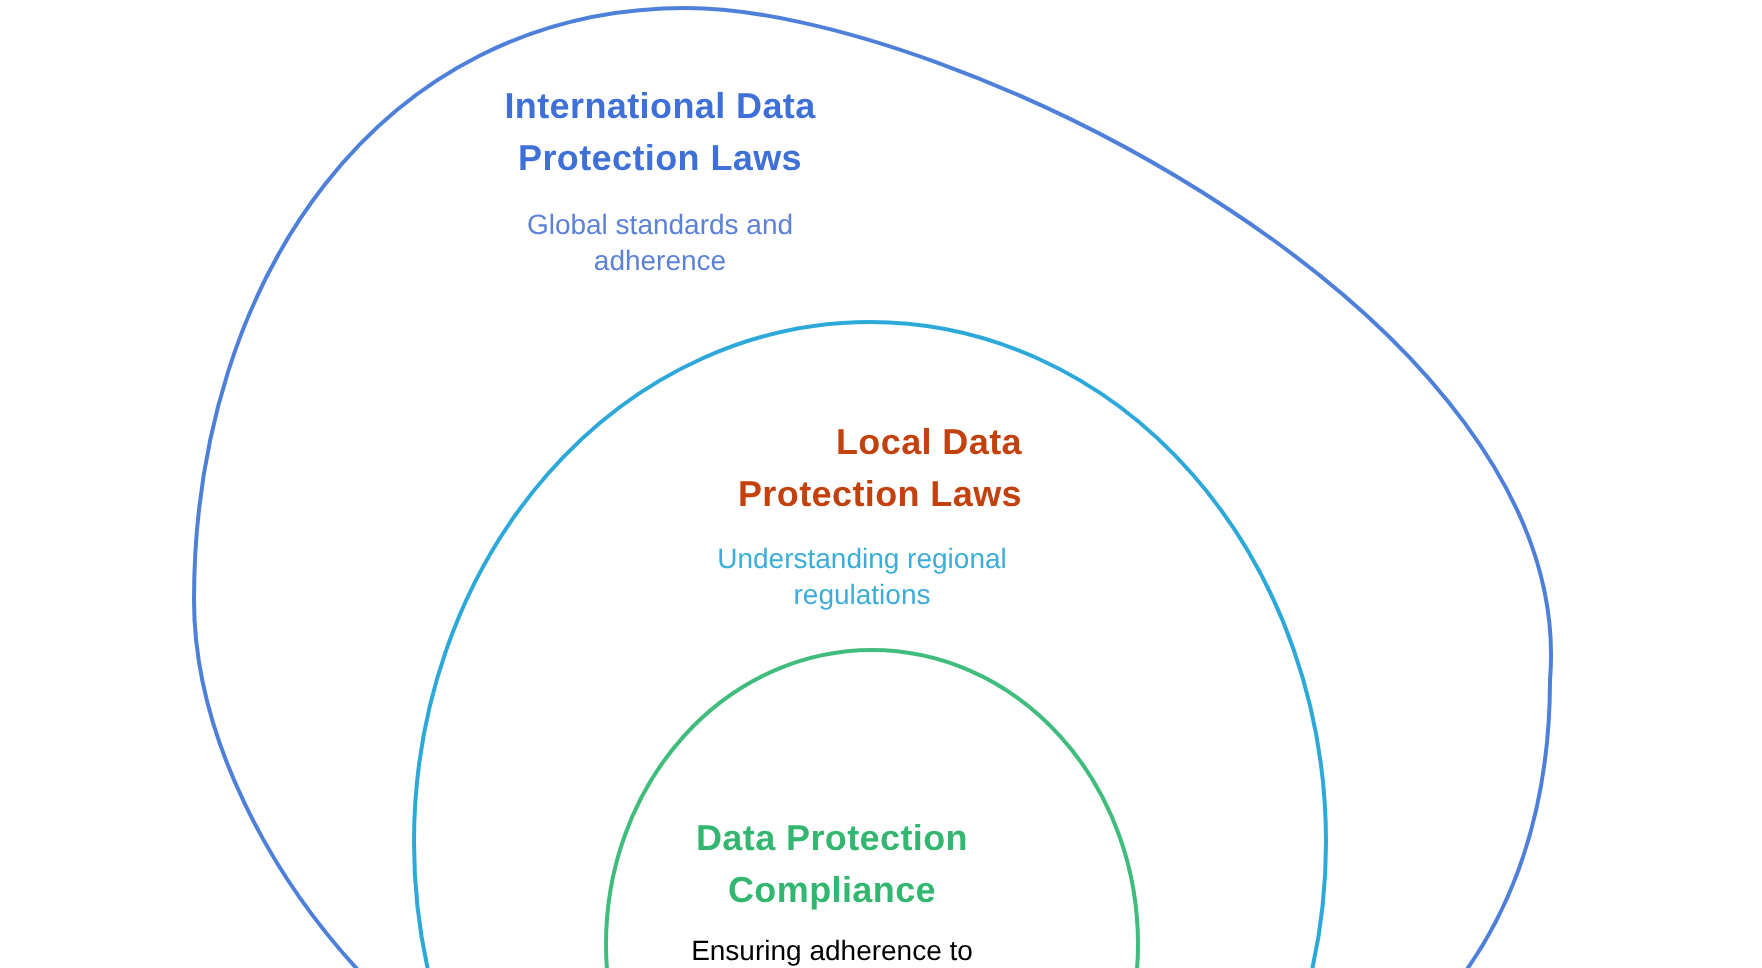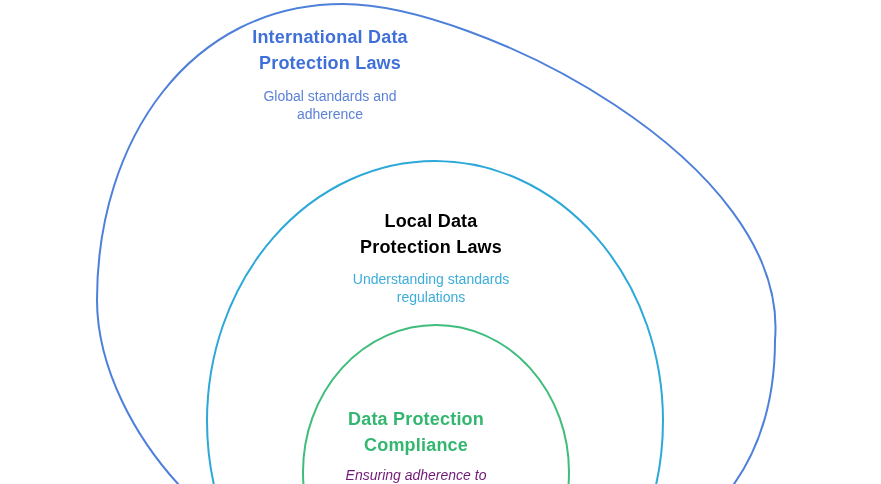--- a/index.html
+++ b/index.html
@@ -32,21 +32,21 @@
     font-weight: 700;
     font-size: 18px;
     line-height: 26px;
     letter-spacing: 0.2px;
   }
   .ring-subtitle {
     font-weight: 400;
     font-size: 14px;
     line-height: 18px;
   }
-  .label-outer  { left: 330px; top: 24px;  width: 200px; }
+  .label-outer  { left: 330px; top: 40px;  width: 200px; }
   .label-outer  .ring-subtitle { margin: 11px auto 0; max-width: 165px; }
   .label-middle { left: 431px; top: 208px; width: 160px; }
   .label-middle .ring-subtitle { margin: 10px auto 0; max-width: 175px; width: 175px; position: relative; left: -7.5px; }
   .label-inner  { left: 416px; top: 406px; width: 170px; }
   .label-inner  .ring-subtitle { margin: 8px auto 0;  max-width: 165px; }
 </style>
 </head>
 <body>
 
 <div class="stage">
@@ -56,22 +56,22 @@
     <ellipse cx="435" cy="421" rx="228" ry="260" fill="none" stroke-width="2" stroke="#2ca8d9"></ellipse>
     <ellipse cx="436" cy="472" rx="133" ry="147" fill="none" stroke-width="2" stroke="#40bd7c"></ellipse>
   </svg>
 
   <div class="ring-label label-outer">
     <div class="ring-title" style="color: rgb(63, 112, 216);">International Data Protection Laws</div>
     <div class="ring-subtitle" style="color: rgb(92, 130, 216);">Global standards and adherence</div>
   </div>
 
   <div class="ring-label label-middle">
-    <div class="ring-title" style="color: #000000;">Local Data Protection Laws</div>
-    <div class="ring-subtitle" style="color: rgb(60, 172, 217);">Understanding standards regulations</div>
+    <div class="ring-title" style="color: #c2410c; text-align: right;">Local Data Protection Laws</div>
+    <div class="ring-subtitle" style="color: rgb(60, 172, 217);">Understanding regional regulations</div>
   </div>
 
   <div class="ring-label label-inner">
     <div class="ring-title" style="color: rgb(51, 183, 112);">Data Protection Compliance</div>
-    <div class="ring-subtitle" style="color: #701a75; font-style: italic;">Ensuring adherence to</div>
+    <div class="ring-subtitle" style="color: #000000;">Ensuring adherence to</div>
   </div>
 
 </div>
 
 </body></html>

